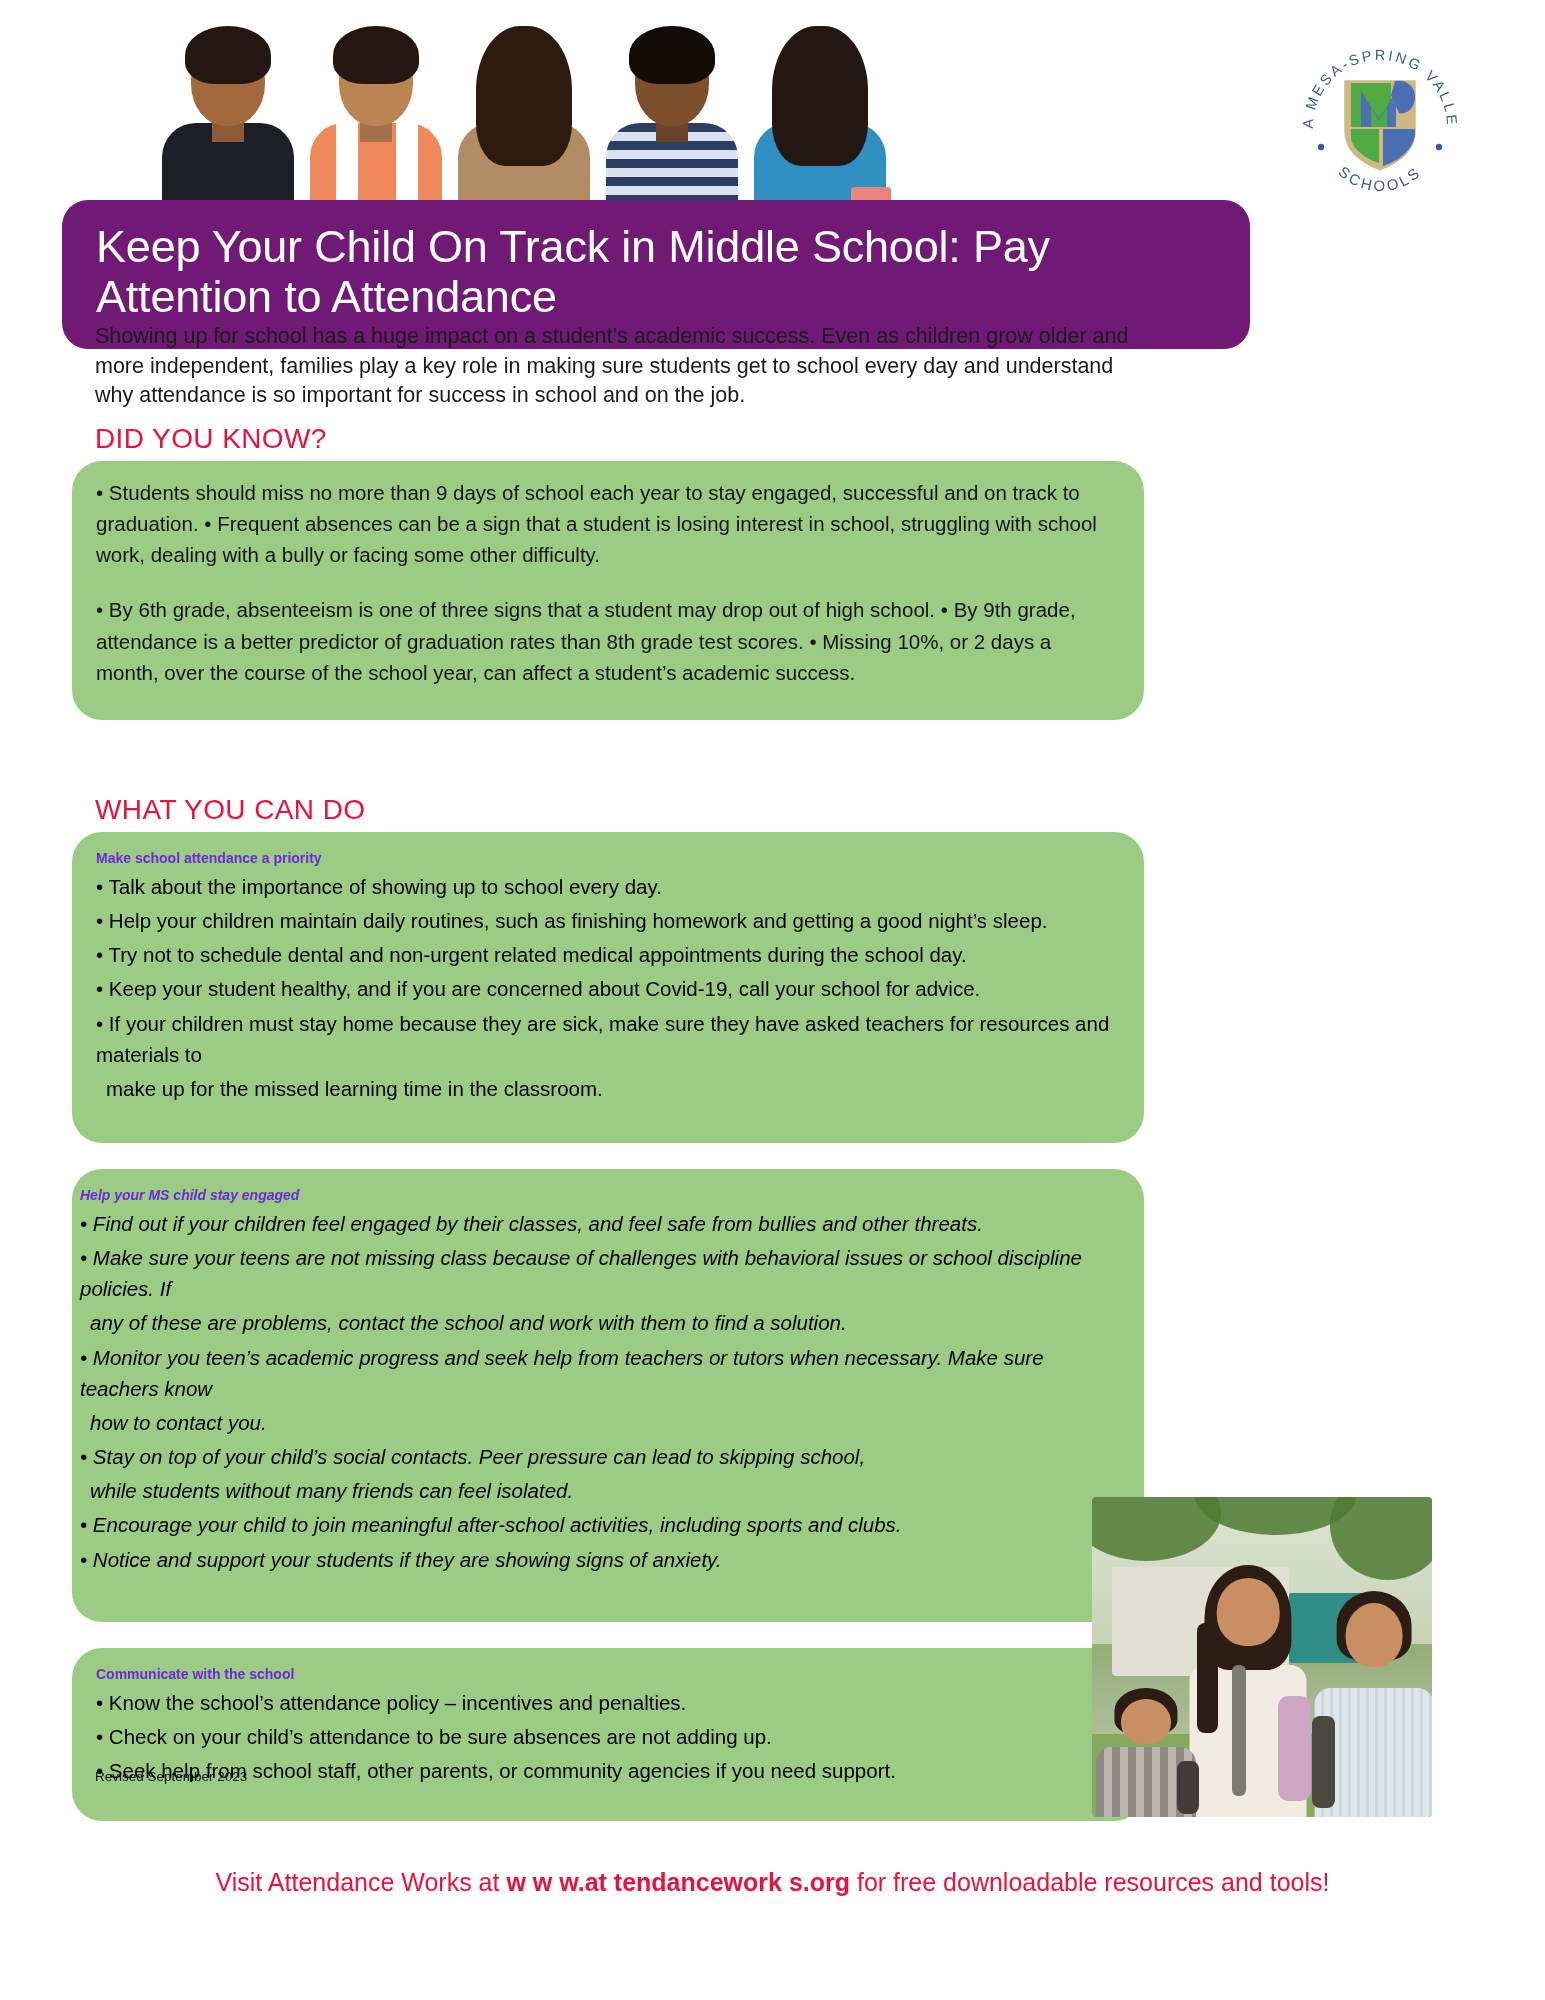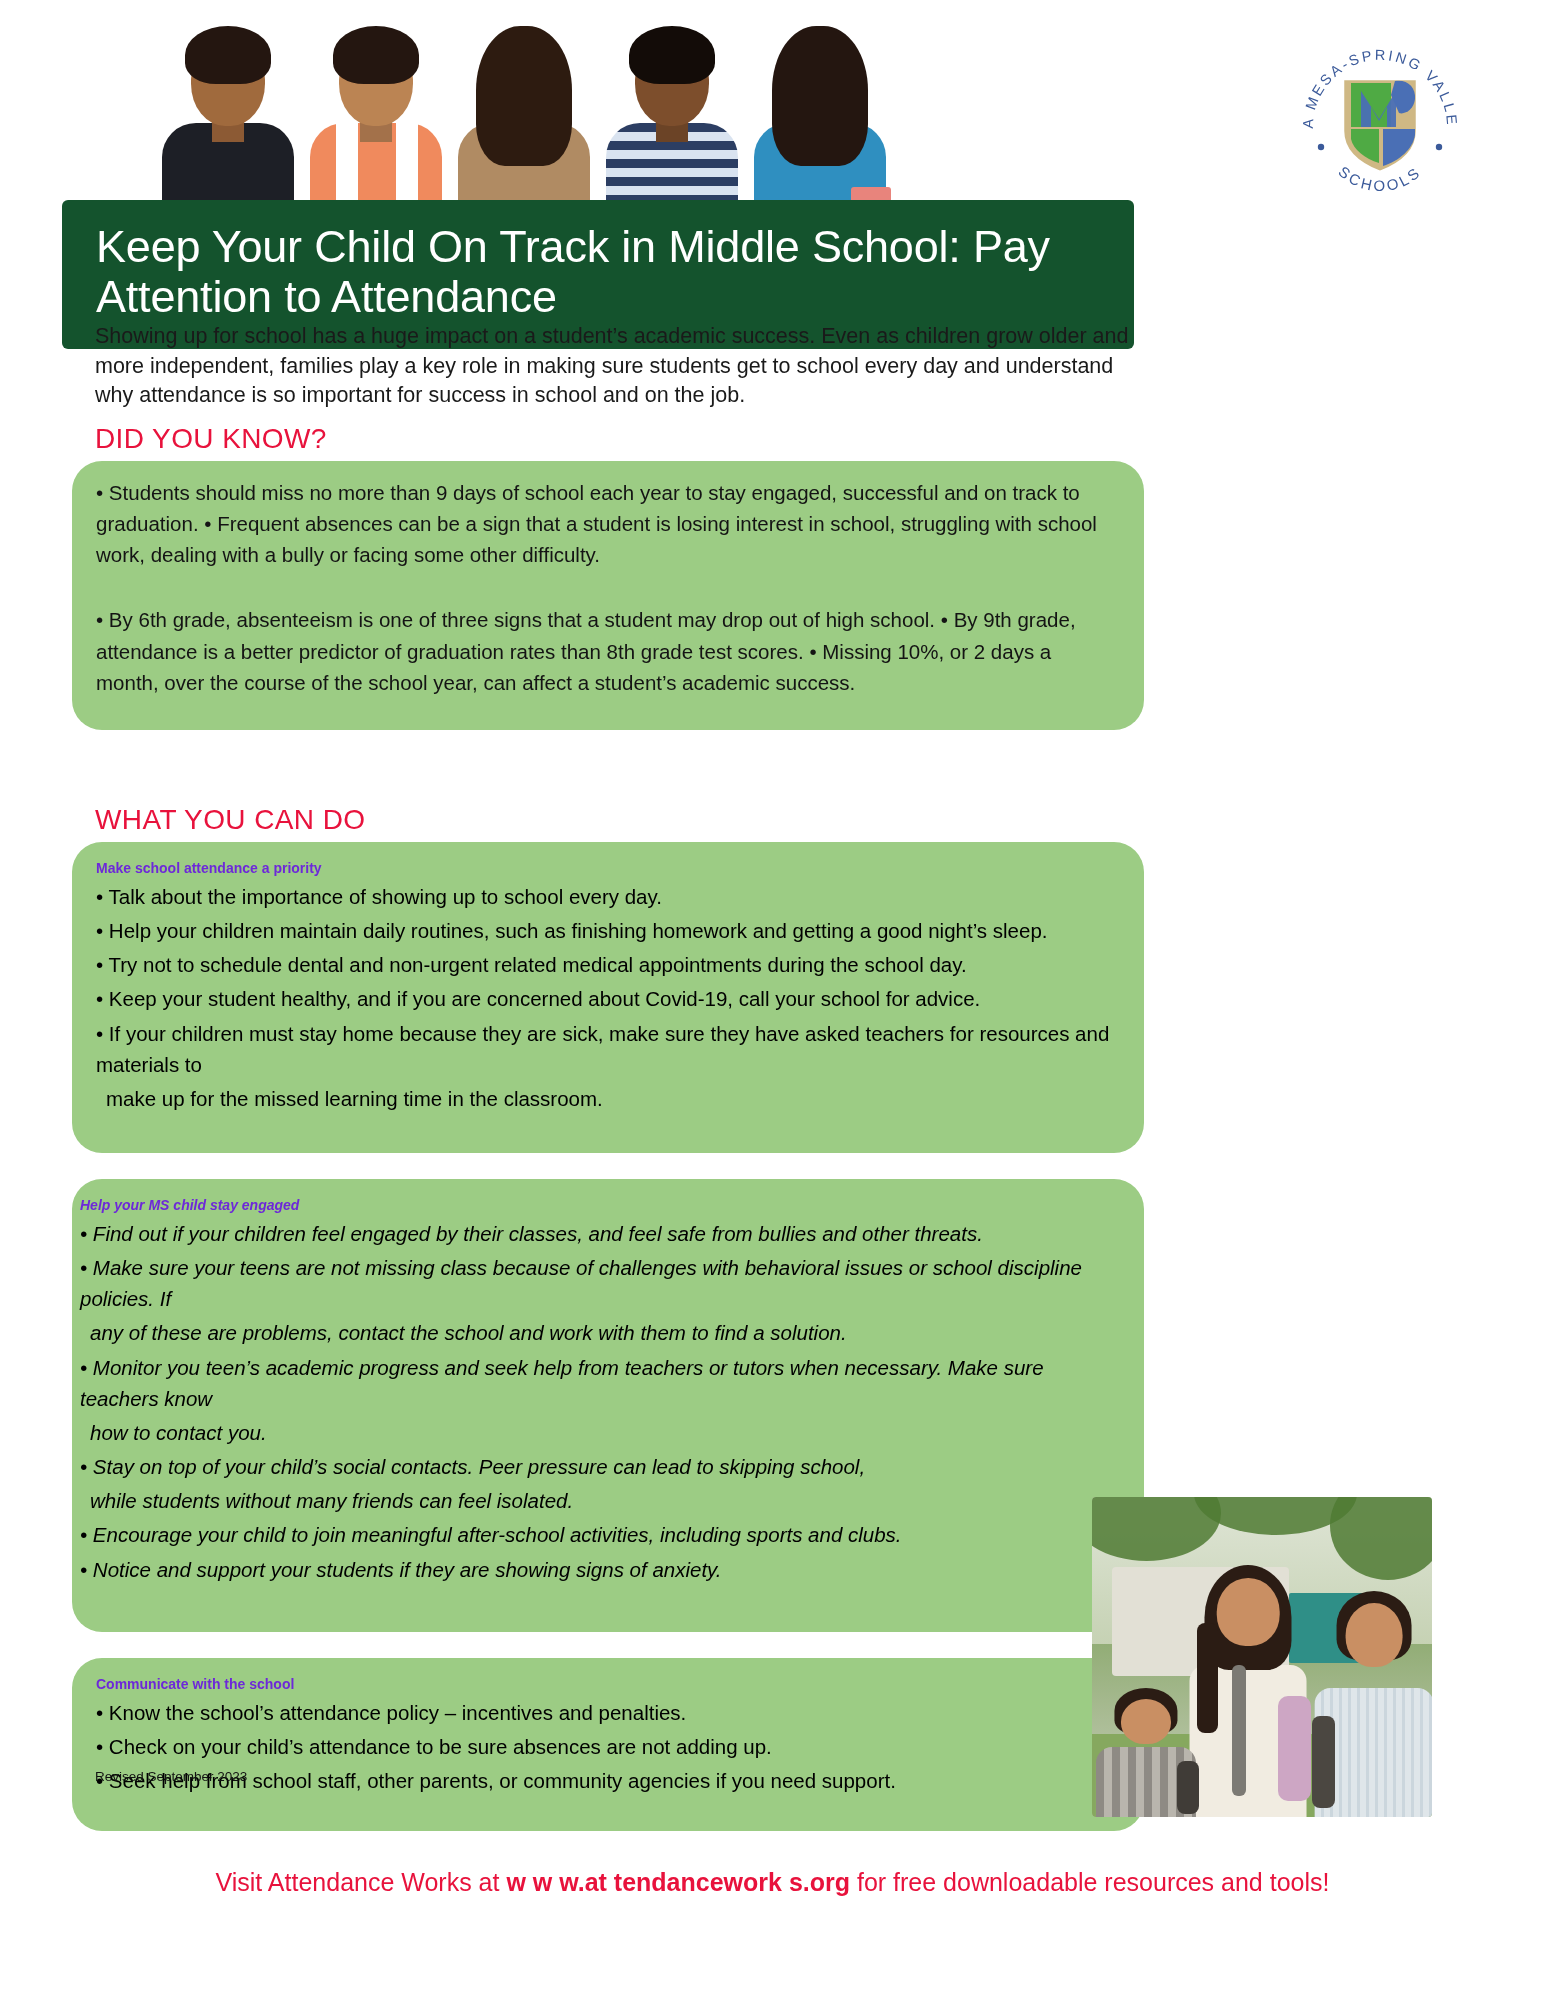--- a/index.html
+++ b/index.html
@@ -97,23 +97,23 @@
     top: 35px;
     width: 170px;
     height: 170px;
   }
 
   
   .title-banner {
     position: absolute;
     left: 62px;
     top: 200px;
-    width: 1072px;
-    background: #14532d;
-    border-radius: 6px;
+    width: 1188px;
+    background: #701a75;
+    border-radius: 26px;
     padding: 22px 34px 26px 34px;
     box-sizing: border-box;
   }
   .title-banner h1 {
     margin: 0;
     font-size: 45px;
     line-height: 1.12;
     font-weight: 400;
     color: #ffffff;
     font-family: "Liberation Sans", sans-serif;
@@ -151,21 +151,21 @@
     border-radius: 30px;
     box-sizing: border-box;
     padding: 16px 34px 20px 24px;
   }
   .green-box p {
     margin: 0 0 6px 0;
     font-size: 20.5px;
     line-height: 1.52;
     color: #141414;
   }
-  .green-box p.gap { margin-top: 34px; }
+  .green-box p.gap { margin-top: 24px; }
   .green-box .box-title {
     font-weight: bold;
     font-size: 14px;
     margin-bottom: 5px;
     color: #6d28d9;
   }
   .green-box .line {
     font-size: 20.5px;
     line-height: 1.52;
     color: #000000;

